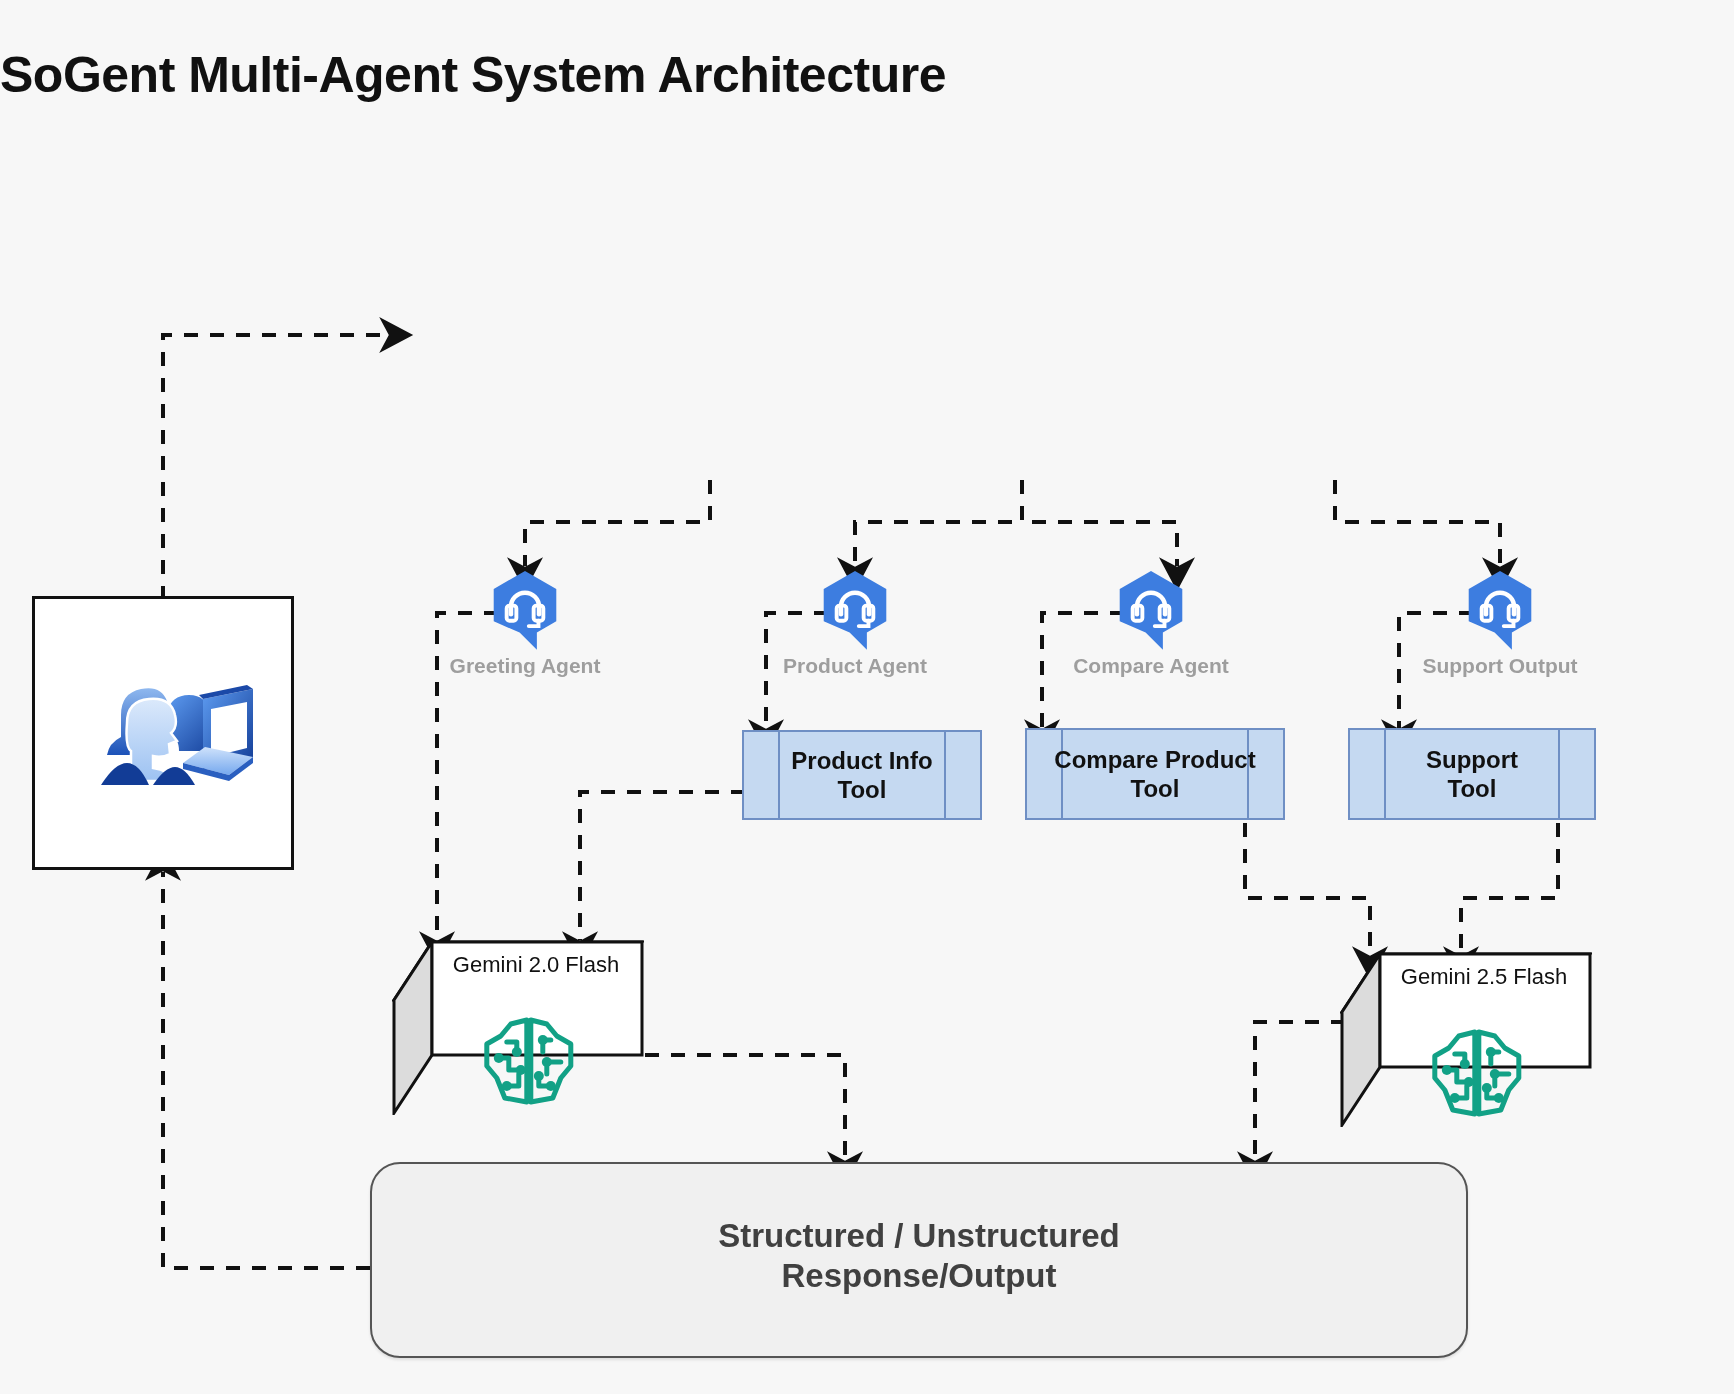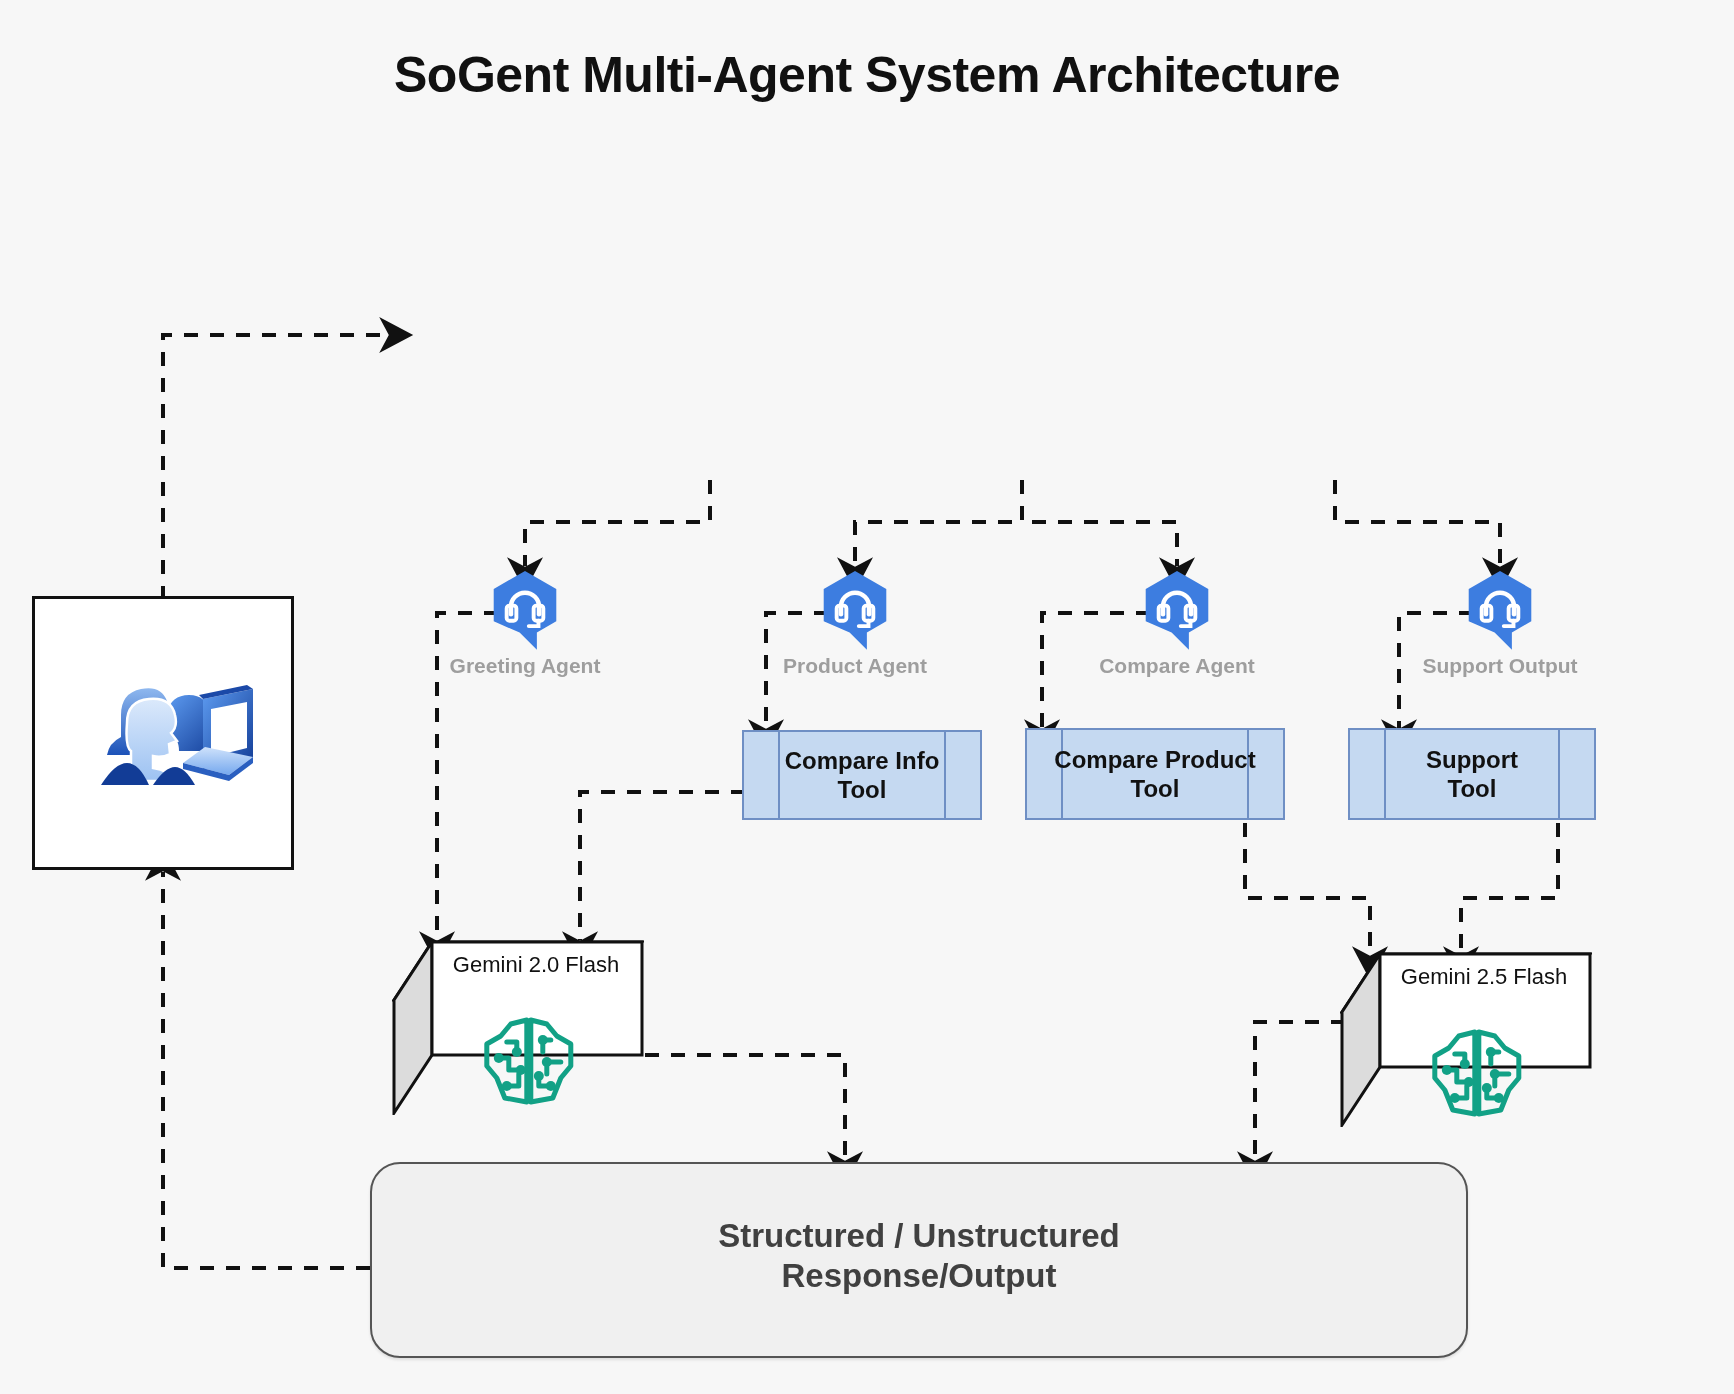--- a/index.html
+++ b/index.html
@@ -17,21 +17,21 @@
     background: #f7f7f7;
     overflow: hidden;
   }
 
   
   #title {
     position: absolute;
     left: 0;
     top: 46px;
     width: 1734px;
-    text-align: center;
+    text-align: left;
     font-size: 50px;
     font-weight: bold;
     color: #111111;
     letter-spacing: -0.5px;
   }
 
   
   .round-panel {
     position: absolute;
     background: #f0f0f0;
@@ -281,21 +281,21 @@
           <path d="M20,34 l0,7"></path>
           <path d="M46,34 l0,7"></path>
       </g>
       <rect x="16" y="33" width="9" height="14" rx="2.6" fill="none" stroke="#ffffff" stroke-width="3.6"></rect>
       <rect x="41" y="33" width="9" height="14" rx="2.6" fill="none" stroke="#ffffff" stroke-width="3.6"></rect>
       <path fill="none" stroke="#ffffff" stroke-width="3.6" stroke-linecap="round" d="M45.5,47 l0,5 l-9,0"></path>
     </svg>
     <div class="caption">Product Agent</div>
   </div>
 
-  <div class="agent" style="left:1097px; top:570px;">
+  <div class="agent" style="left:1071px; top:570px;">
     <svg class="glyph" viewBox="0 0 66 76">
       <path fill="#3d7de0" d="M33,1 L62,17.5 L62,47.5 L44,58 L44,74 L28,58 L4,47.5 L4,17.5 Z"></path>
       <g fill="none" stroke="#ffffff" stroke-width="4.2" stroke-linecap="round">
         <path d="M20,34 a13,13 0 0 1 26,0"></path>
           <path d="M20,34 l0,7"></path>
           <path d="M46,34 l0,7"></path>
       </g>
       <rect x="16" y="33" width="9" height="14" rx="2.6" fill="none" stroke="#ffffff" stroke-width="3.6"></rect>
       <rect x="41" y="33" width="9" height="14" rx="2.6" fill="none" stroke="#ffffff" stroke-width="3.6"></rect>
       <path fill="none" stroke="#ffffff" stroke-width="3.6" stroke-linecap="round" d="M45.5,47 l0,5 l-9,0"></path>
@@ -315,21 +315,21 @@
       <rect x="41" y="33" width="9" height="14" rx="2.6" fill="none" stroke="#ffffff" stroke-width="3.6"></rect>
       <path fill="none" stroke="#ffffff" stroke-width="3.6" stroke-linecap="round" d="M45.5,47 l0,5 l-9,0"></path>
     </svg>
     <div class="caption">Support Output</div>
   </div>
 
   <div class="tool" style="left:742px; top:730px; width:240px; height:90px;">
     <span class="bar-l"></span>
     <span class="bar-r"></span>
     <div class="tool-label">
-      <span>Compare Info</span><br>
+      <span>Product Info</span><br>
       <span>Tool</span>
     </div>
   </div>
 
   <div class="tool" style="left:1025px; top:728px; width:260px; height:92px;">
     <span class="bar-l"></span>
     <span class="bar-r"></span>
     <div class="tool-label">
       <span>Compare Product</span><br>
       <span>Tool</span>

